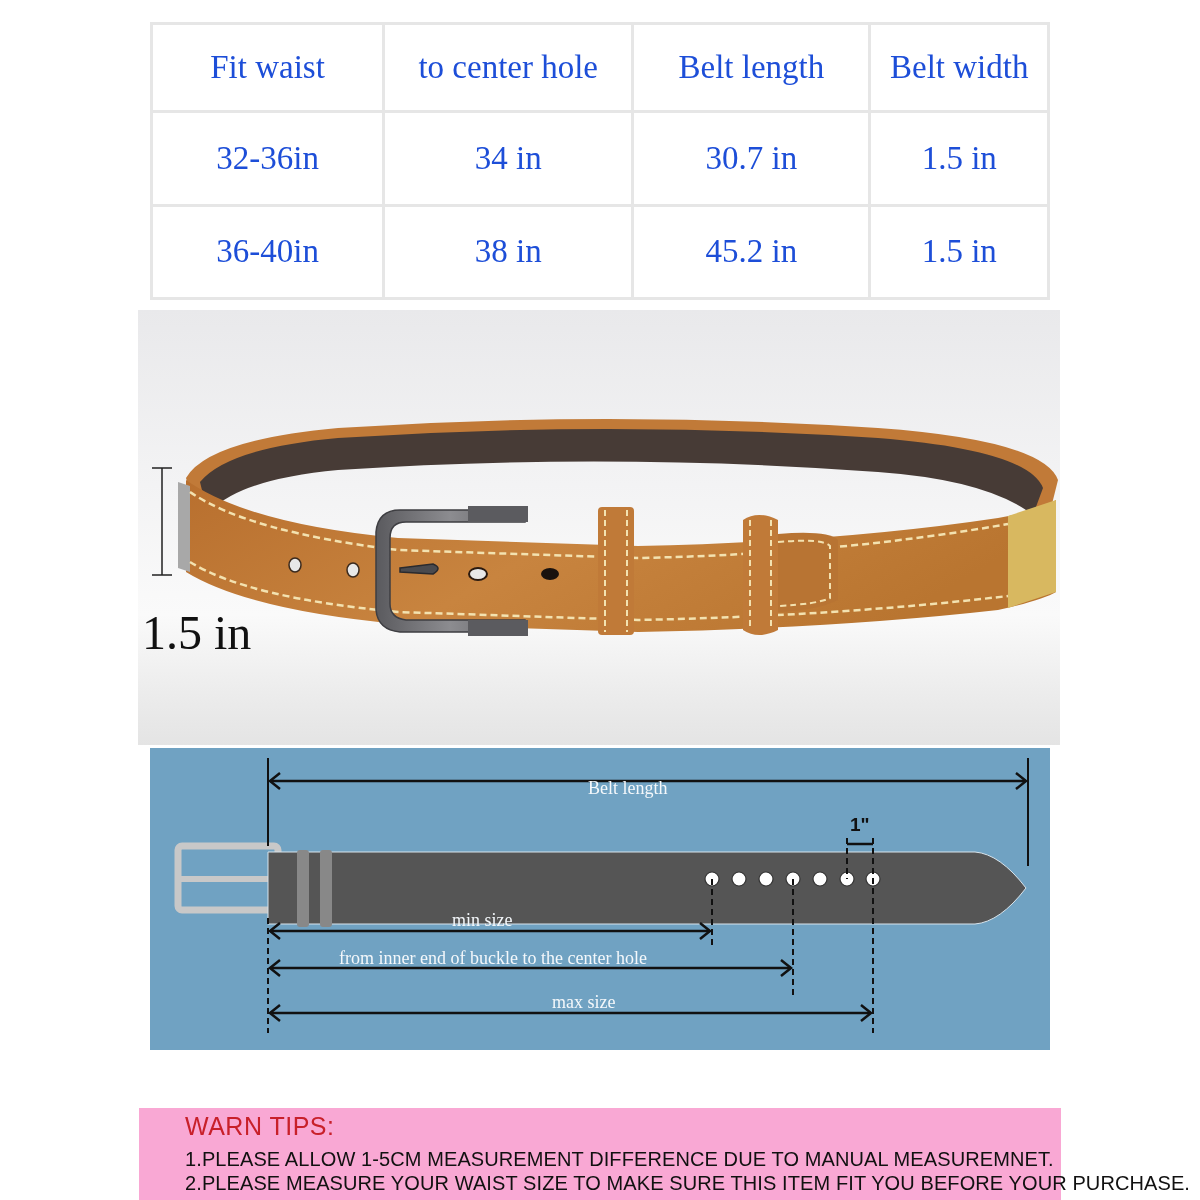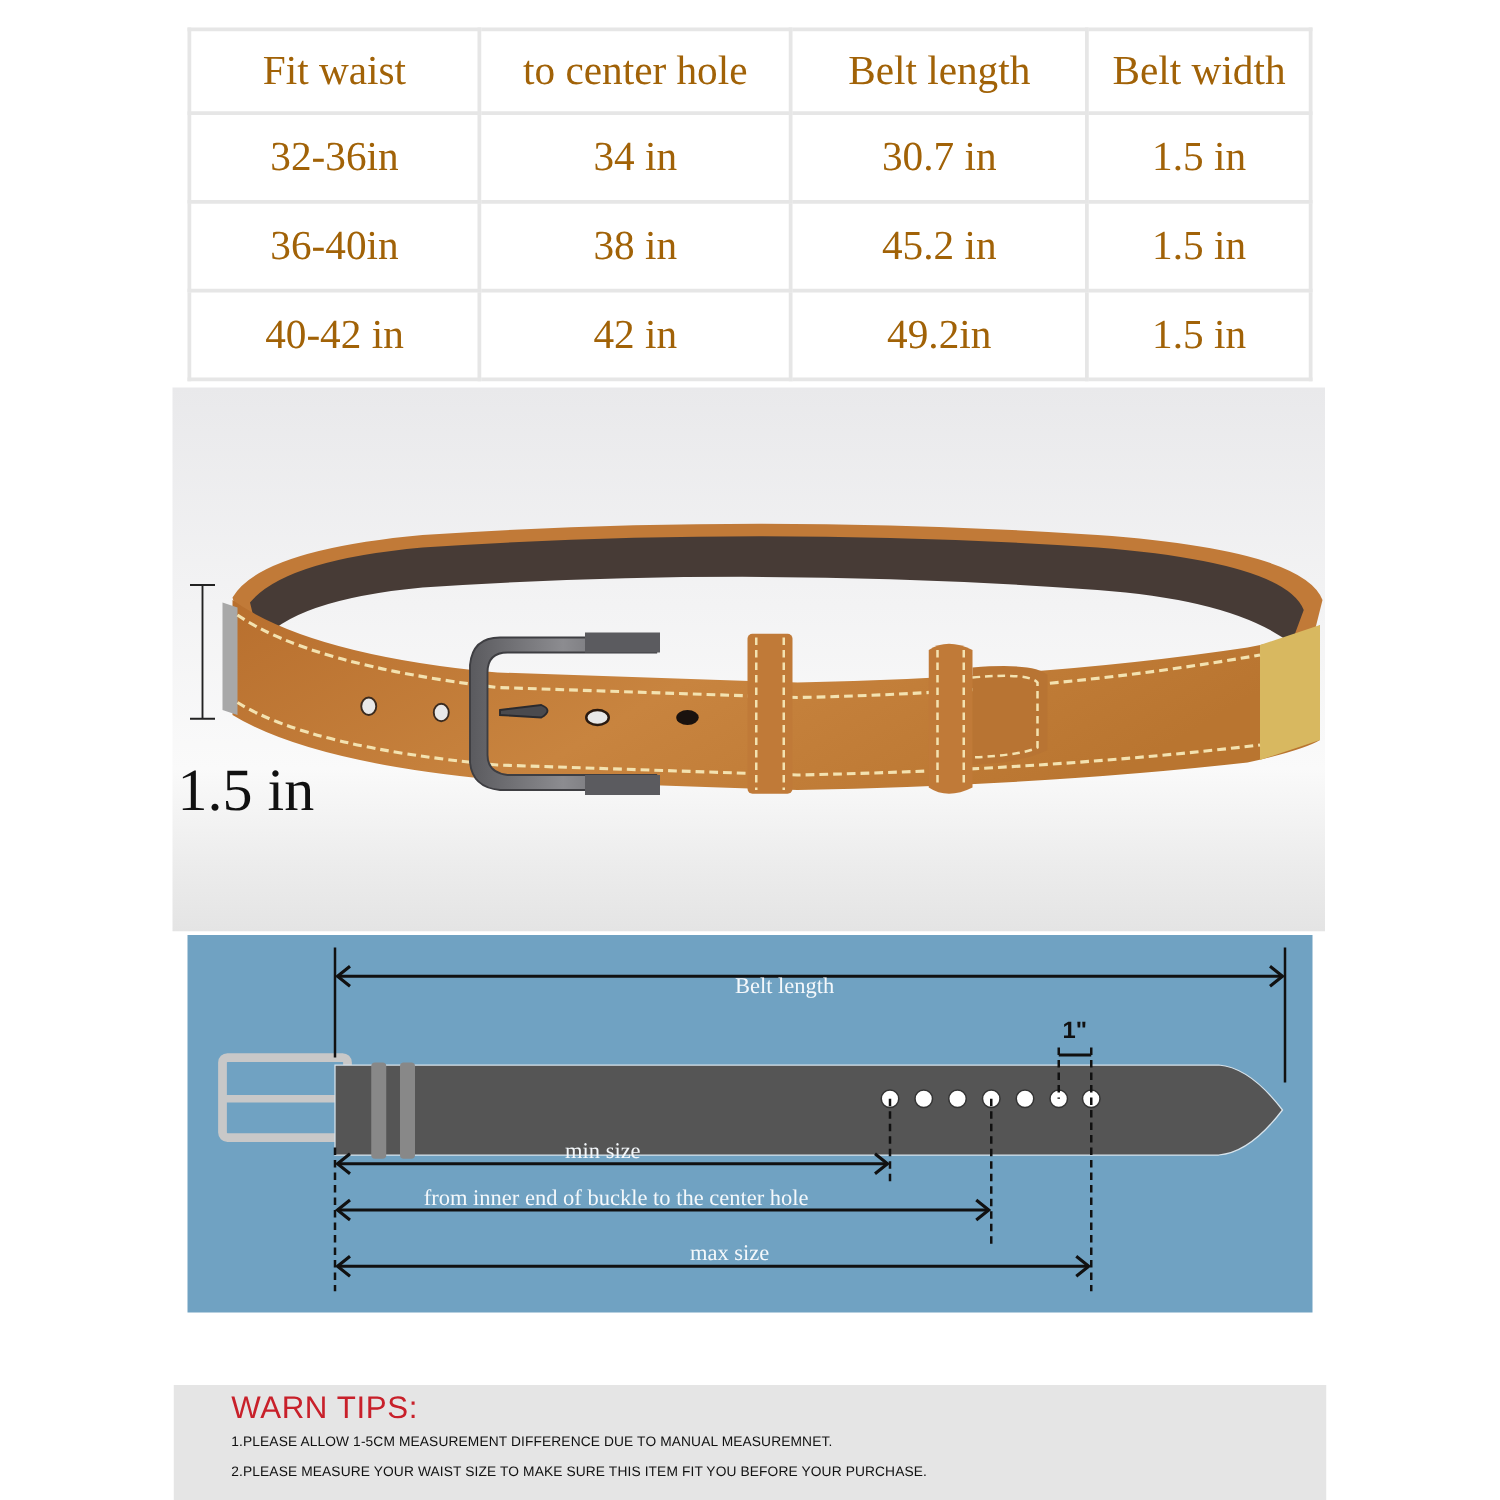--- a/index.html
+++ b/index.html
@@ -1,40 +1,40 @@
 <!DOCTYPE html>
 <html><head>
 <meta charset="utf-8">
 <style>
   html, body { margin:0; padding:0; }
   body { width:1200px; height:1200px; background:#ffffff; position:relative; overflow:hidden; font-family:"Liberation Serif", serif; }
 
   
   .size-table { position:absolute; left:150px; top:22px; width:900px; height:278px; border-collapse:collapse; background:#fff; }
-  .size-table td, .size-table th { border:3px solid #e6e6e6; text-align:center; font-weight:normal; color:#a16207; font-size:33px; font-family:"Liberation Serif", serif; padding:0; }
+  .size-table td, .size-table th { border:3px solid #e6e6e6; text-align:center; font-weight:normal; color:#1d4ed8; font-size:33px; font-family:"Liberation Serif", serif; padding:0; }
   .size-table th { height:64px; }
   .size-table td { height:68px; }
   .size-table col.c1 { width:233px; } .size-table col.c2 { width:250px; }
   .size-table col.c3 { width:238px; } .size-table col.c4 { width:179px; }
 
   
   .photo { position:absolute; left:138px; top:310px; width:922px; height:435px;
     background:linear-gradient(#e9e9eb 0%, #f3f3f4 40%, #fafafa 70%, #ececec 88%, #e4e4e4 100%); }
   .photo svg { position:absolute; left:0; top:0; }
   .width-label { position:absolute; left:4px; top:295px; font-size:48px; color:#111; font-family:"Liberation Serif", serif; }
 
   
   .diagram { position:absolute; left:150px; top:748px; width:900px; height:302px; background:#70a2c2; }
   .diagram svg { position:absolute; left:0; top:0; }
   .dlabel { position:absolute; color:#f4f8fb; font-family:"Liberation Serif", serif; font-size:18px; white-space:nowrap; }
 
   
-  .warn { position:absolute; left:139px; top:1108px; width:922px; height:92px; background:#e5e5e5; }
+  .warn { position:absolute; left:139px; top:1108px; width:922px; height:92px; background:#f9a8d4; }
   .warn-title { position:absolute; left:46px; top:4px; font-family:"Liberation Sans", sans-serif; font-size:25px; color:#c8202a; letter-spacing:0.5px; }
-  .warn-line { position:absolute; left:46px; font-family:"Liberation Sans", sans-serif; font-size:11px; color:#111; letter-spacing:0.1px; white-space:nowrap;text-align:right; }
+  .warn-line { position:absolute; left:46px; font-family:"Liberation Sans", sans-serif; font-size:20px; color:#111; letter-spacing:0.1px; white-space:nowrap;text-align:right; }
   .warn-line.l1 { top:40px; } .warn-line.l2 { top:64px; }
 </style>
 </head>
 <body>
 
 <table class="size-table">
   <colgroup>
       <col class="c1">
       <col class="c2">
       <col class="c3">
@@ -50,26 +50,20 @@
   <tr>
     <td>32-36in</td>
     <td>34 in</td>
     <td>30.7 in</td>
     <td>1.5 in</td>
   </tr>
   <tr>
     <td>36-40in</td>
     <td>38 in</td>
     <td>45.2 in</td>
-    <td>1.5 in</td>
-  </tr>
-  <tr>
-    <td>40-42 in</td>
-    <td>42 in</td>
-    <td>49.2in</td>
     <td>1.5 in</td>
   </tr>
 </tbody>
   </table>
 
 <div class="photo">
   <svg width="922" height="435" viewBox="0 0 922 435">
     <defs>
       <linearGradient id="leather" x1="0" y1="0" x2="1" y2="0.3">
         <stop offset="0" stop-color="#b86f2e"></stop>

